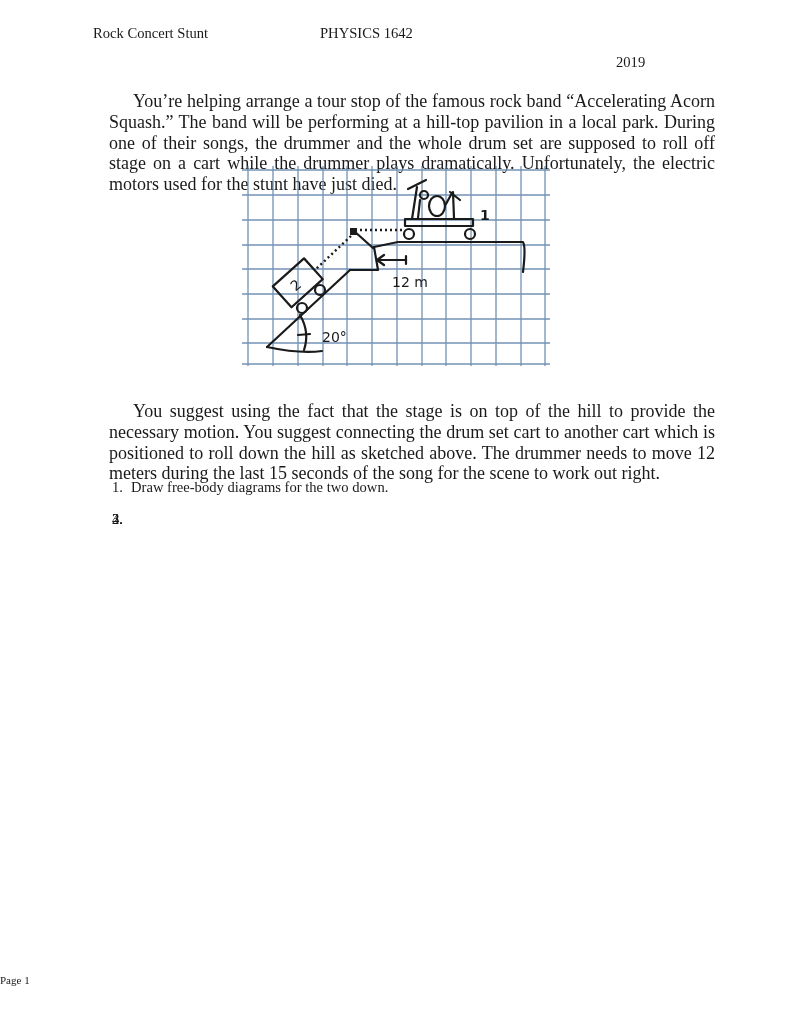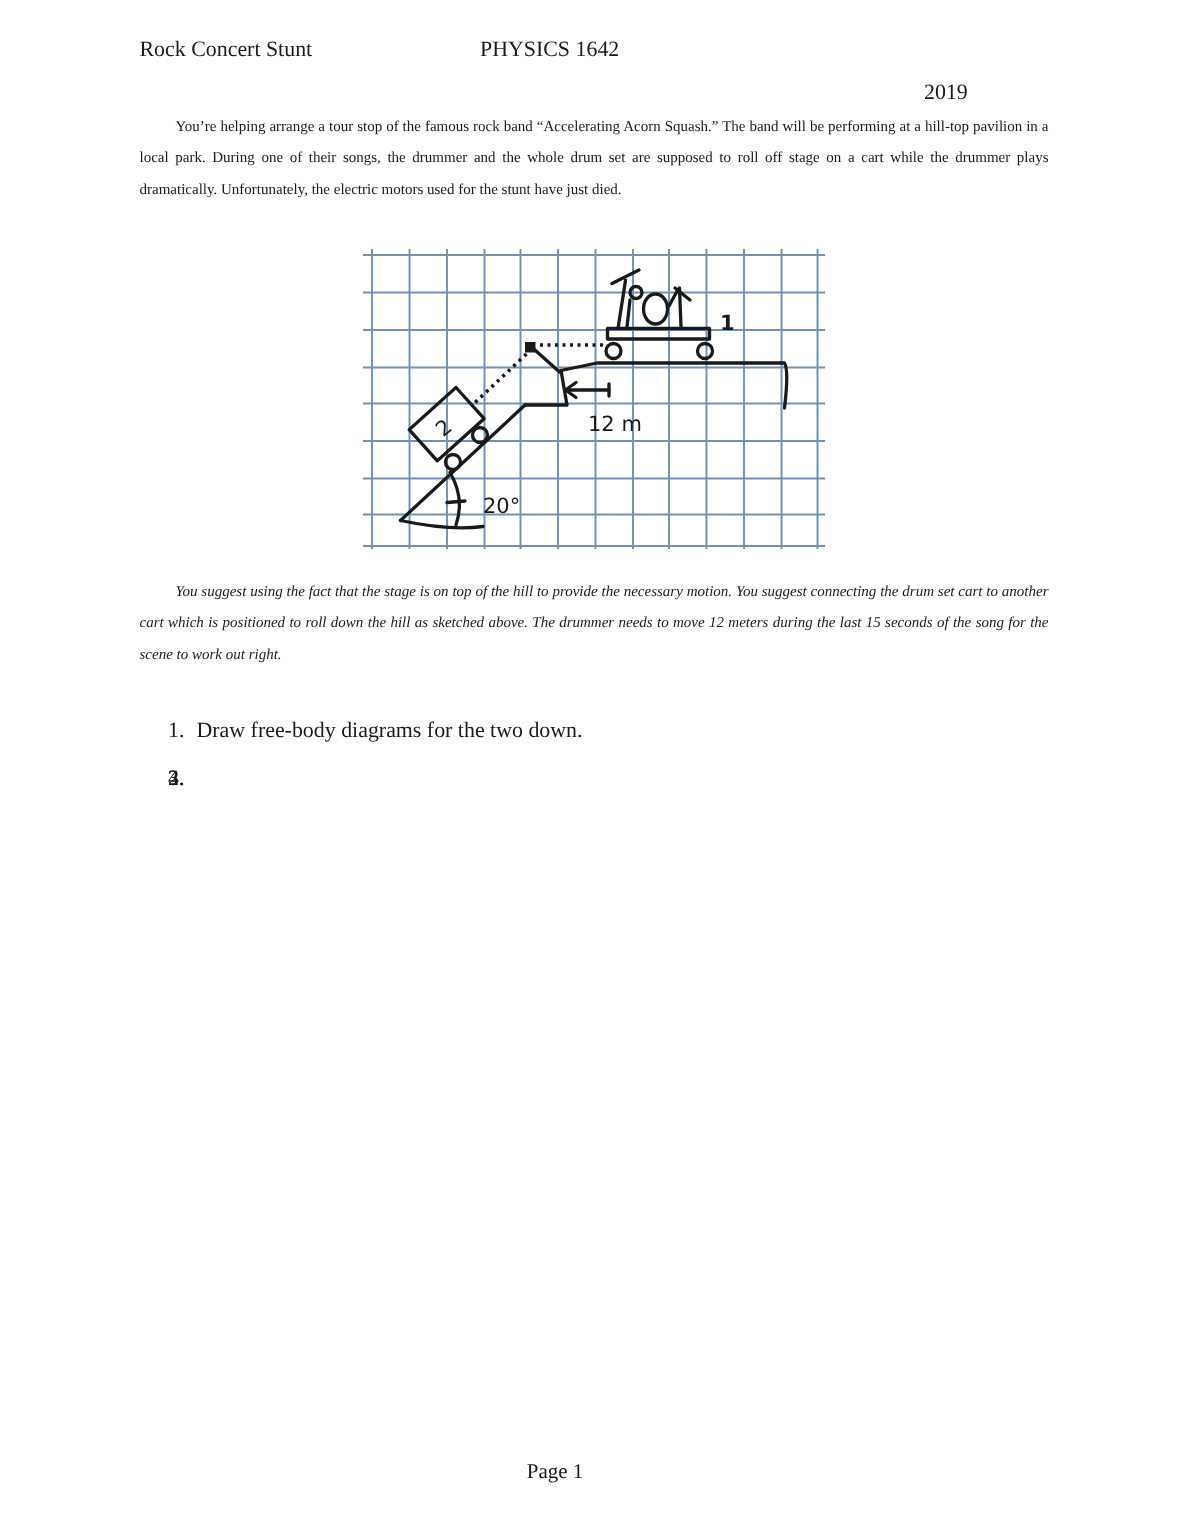--- a/index.html
+++ b/index.html
@@ -11,38 +11,38 @@
     .header {
       position: absolute; top: 25px; left: 93px; width: 560px; height: 20px;
       font-size: 14.6px;
       font-family: Liberation Serif, serif;
     }
     .header .left { position: absolute; left: 0; top: 0; }
     .header .center { position: absolute; left: 227px; top: 0; }
     .header .right { position: absolute; left: 523px; top: 0; margin-top: 29px; }
     .para {
       position: absolute; left: 93px; width: 606px;
-      font-size: 10px; line-height: 20.8px; text-align: justify;
-      text-indent: 24px; margin: 0;
+      font-size: 18px; line-height: 20.8px; text-align: justify;
+      text-indent: 24px; margin: 16px;
     }
     #p1 { top: 75px; }
-    #p2 { top: 385px; font-style: italic; }
+    #p2 { top: 385px; }
     .figure {
       position: absolute; left: 240px; top: 162px; width: 312px; height: 208px;
     }
     .questions {
       position: absolute; left: 93px; top: 477px; width: 606px;
       margin: 0; padding: 0; list-style: none;
       font-size: 14.6px; line-height: 20.8px;
     }
     .questions li { position: relative; padding-left: 38px; margin-bottom: 11px; text-align: justify; }
     .questions .num { position: absolute; left: 19px; top: 0; }
     .footer {
-      position: absolute; top: 974px; left: 0; width: 740px; text-align: center;
-      font-size: 14px;
+      position: absolute; top: 974px; left: 0; width: 740px; text-align: left;
+      font-size: 11px;
     }
   </style>
 </head>
 <body>
 
 <div class="header">
   <span class="left">Rock Concert Stunt</span>
   <span class="center">PHYSICS 1642</span>
   <span class="right">2019</span>
 </div>

